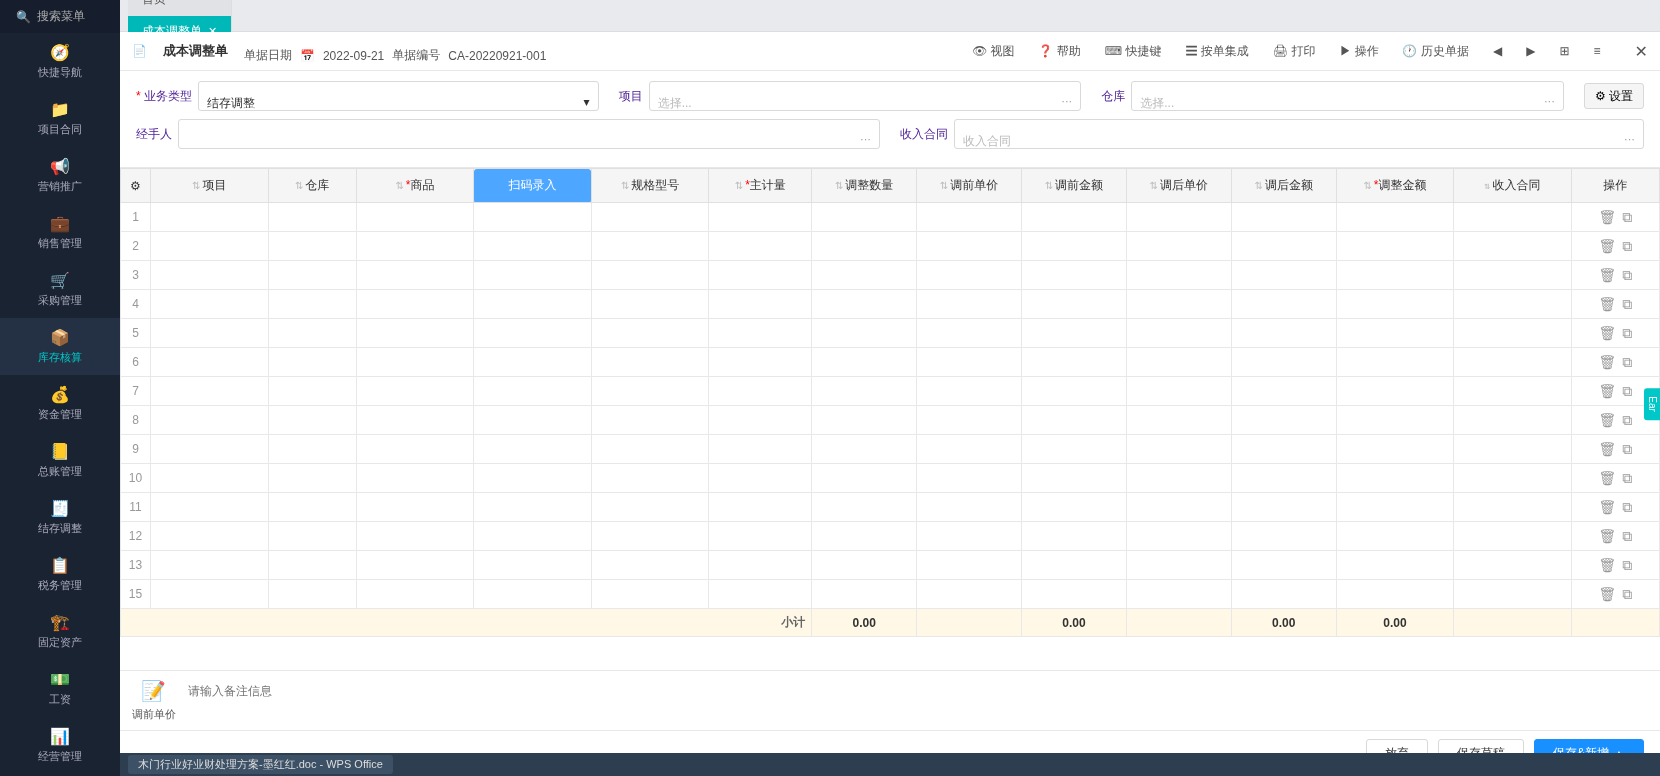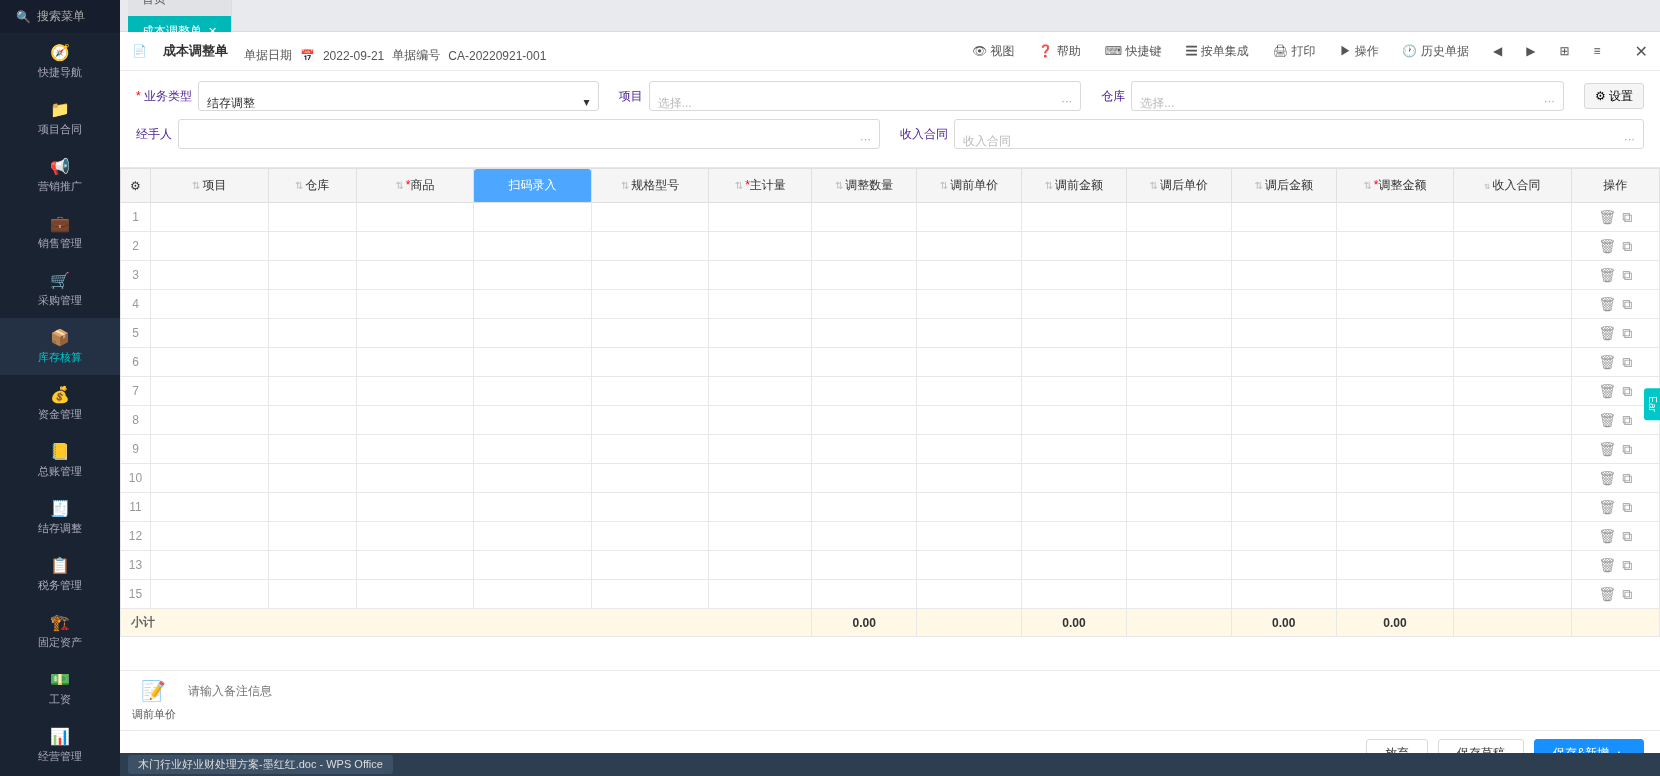--- a/index.html
+++ b/index.html
@@ -817,21 +817,21 @@
               <td></td>
               <td></td>
               <td>
     <div class="action-cell">
       <span title="删除">🗑</span>
       <span title="复制">⧉</span>
     </div>
   </td>
             </tr>
             <tr class="summary-row">
-  <td colspan="7" style="text-align:left;padding-left:10px;">小计</td>
+  <td colspan="7" style="text-align:right;padding-left:10px;">小计</td>
   <td>0.00</td>
   <td></td>
   <td>0.00</td>
   <td></td>
   <td>0.00</td>
   <td>0.00</td>
   <td></td>
   <td></td>
 </tr>
           </tbody>

